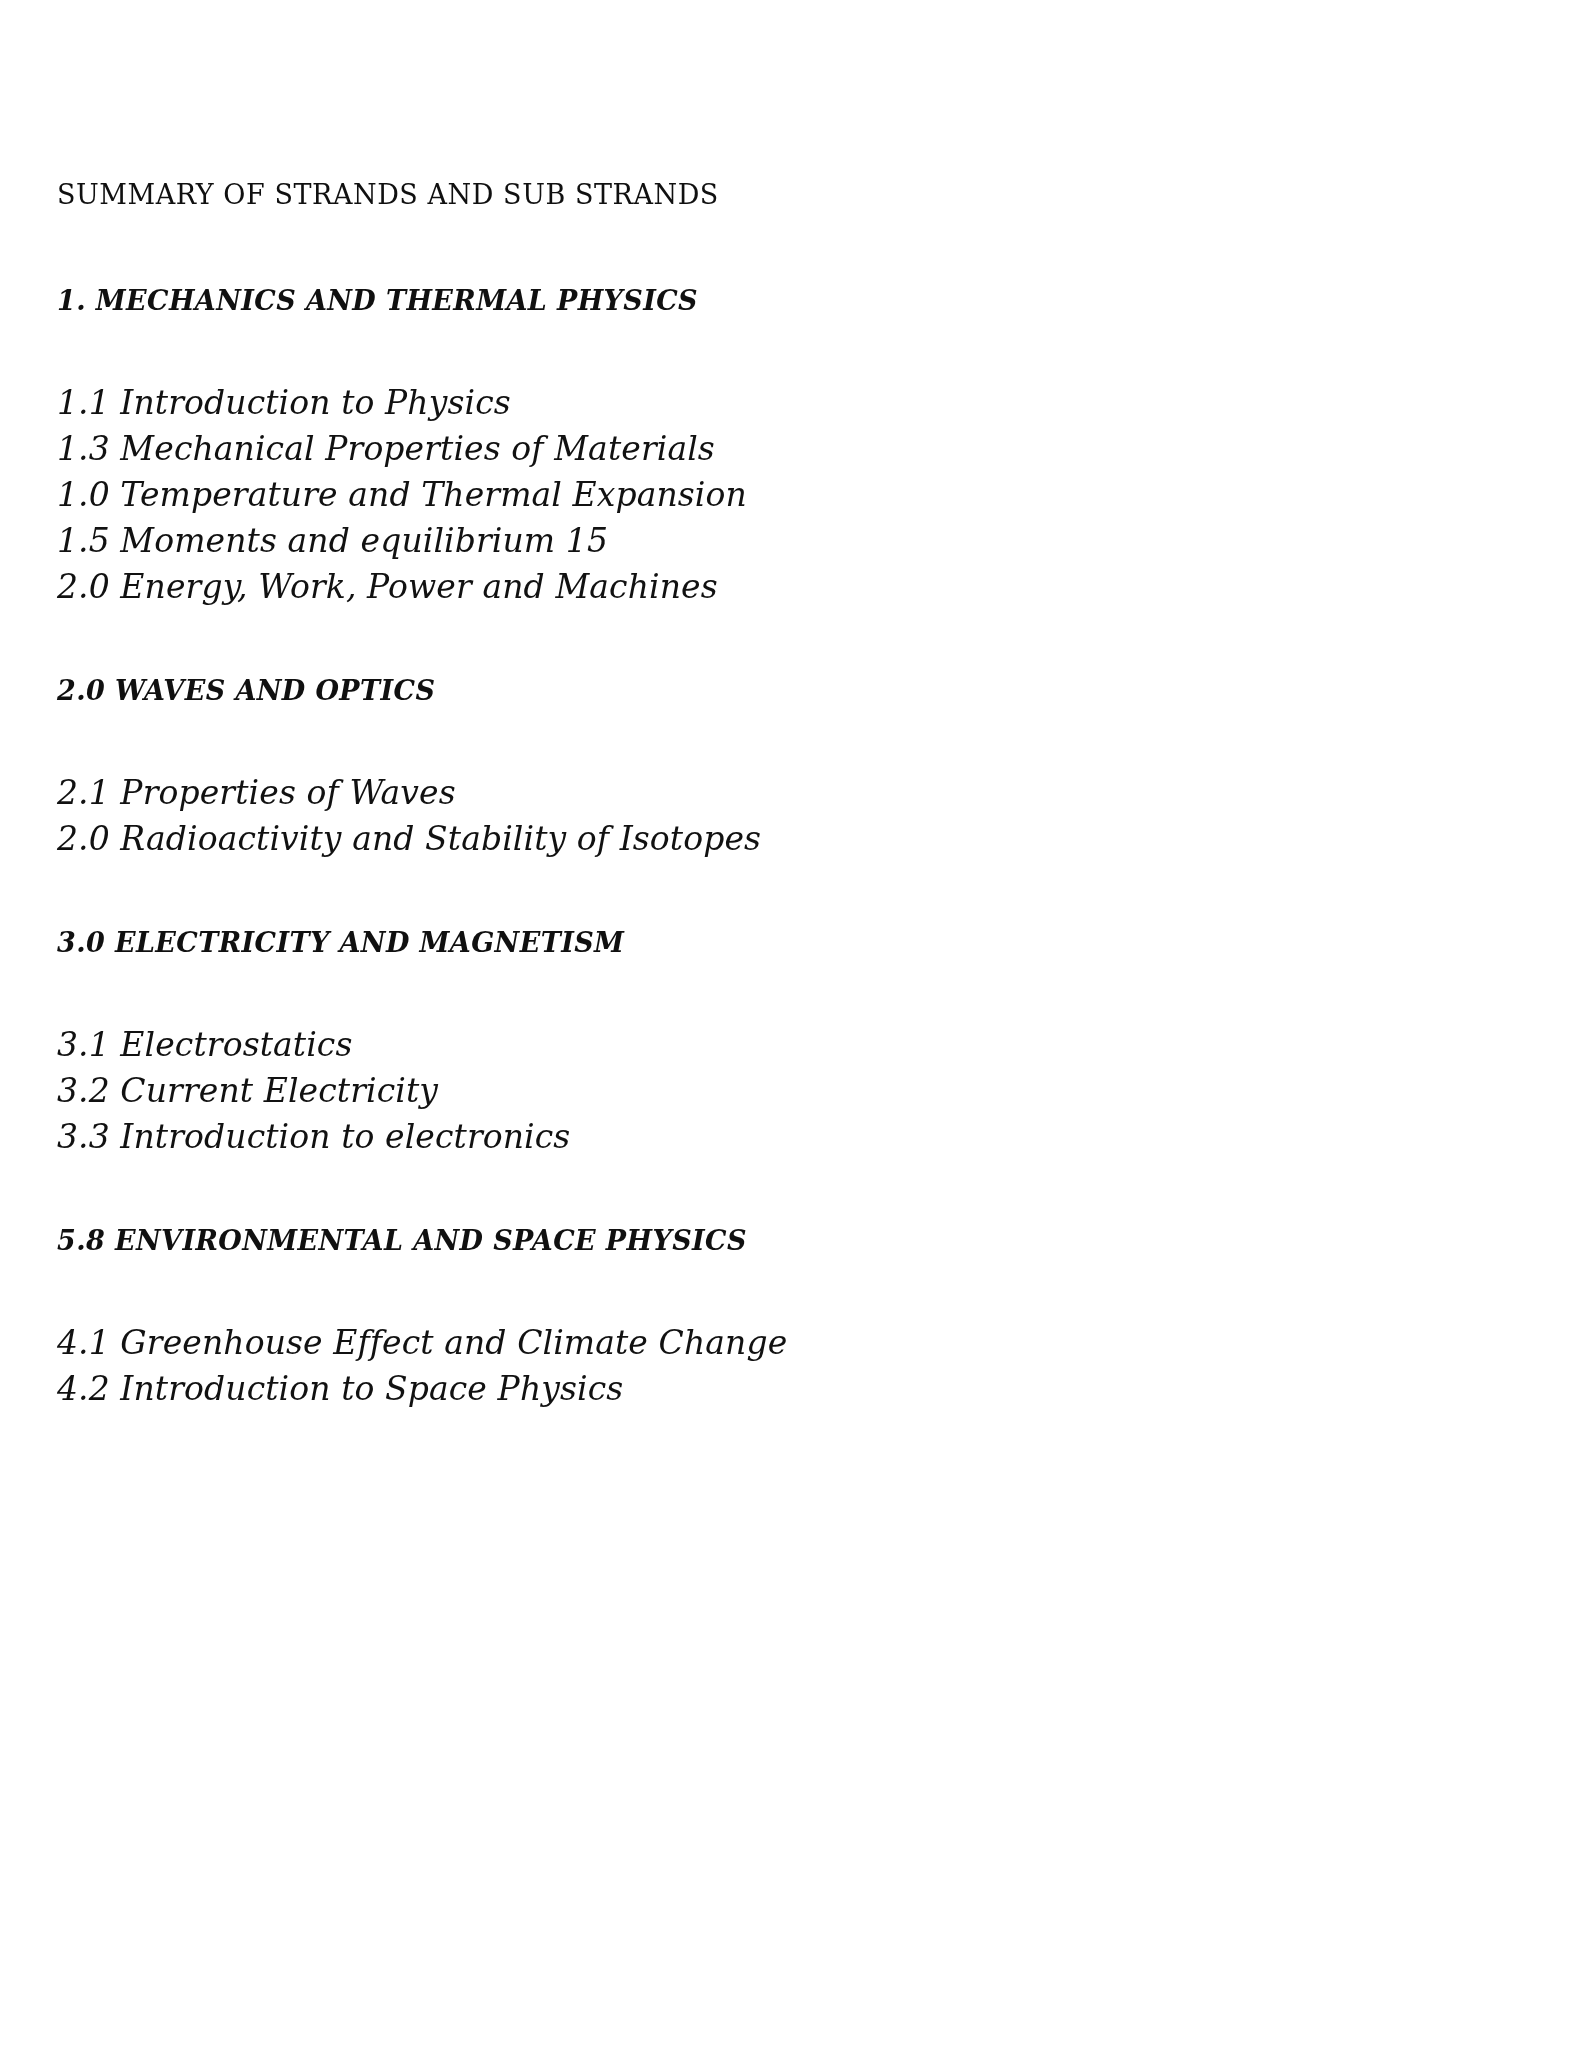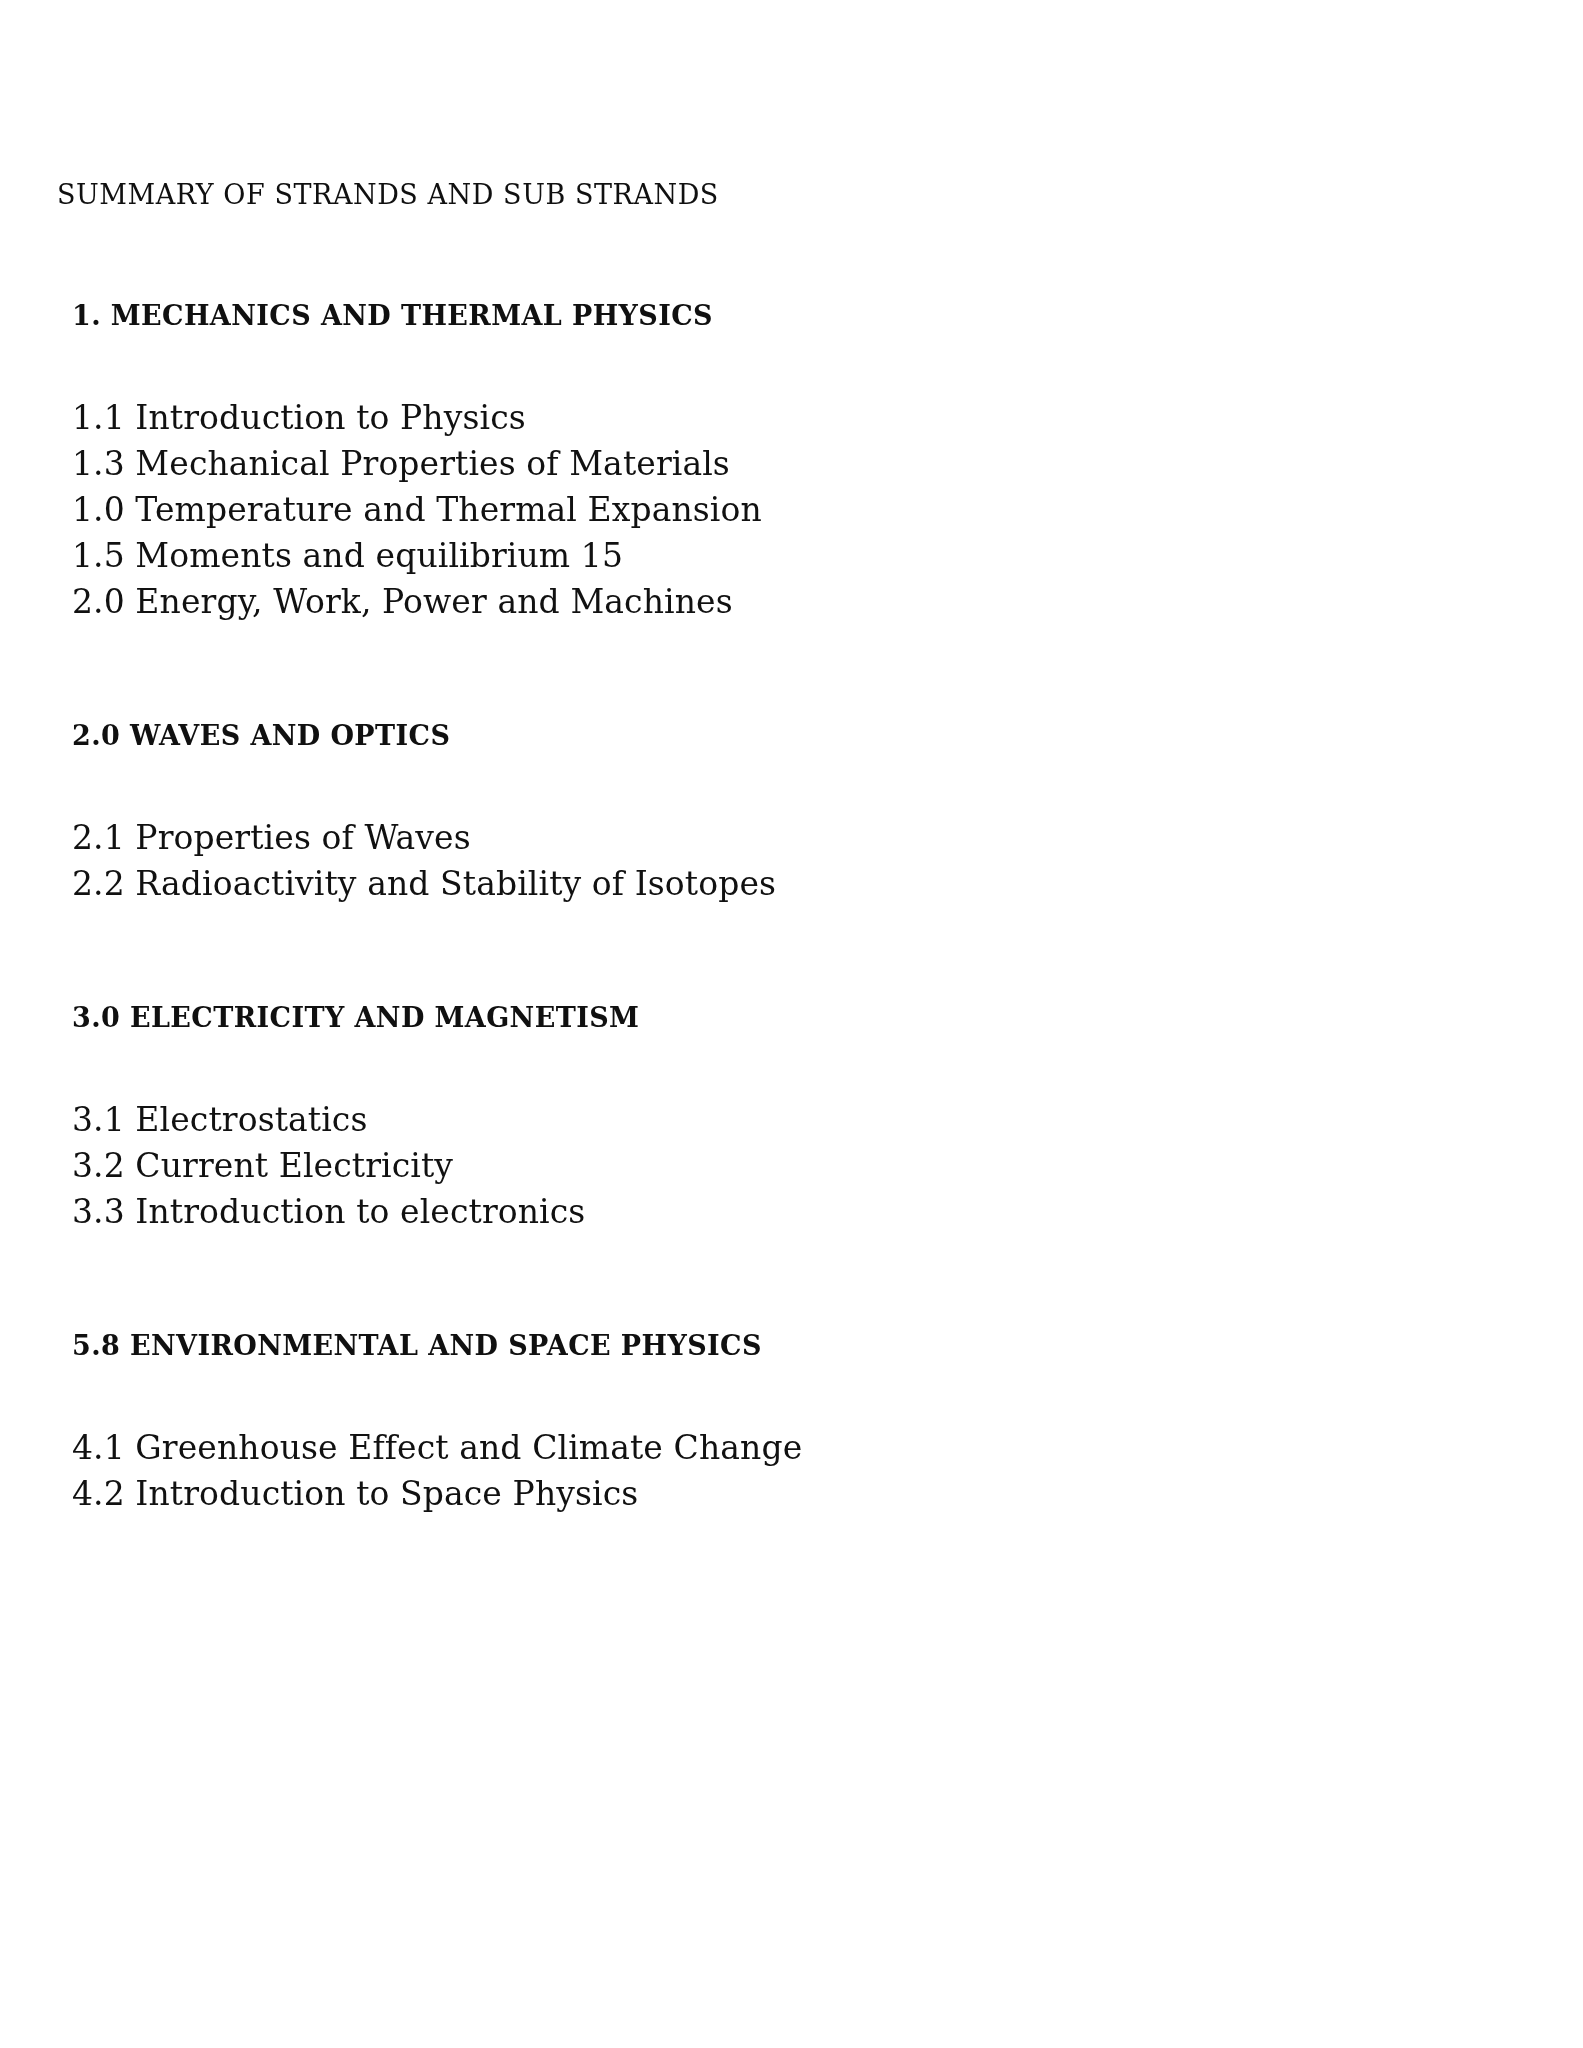--- a/index.html
+++ b/index.html
@@ -73,21 +73,21 @@
     margin: 0;
     padding: 0;
     white-space: pre;
   }
 
   
   .gap-title-to-first-strand { height: 72px; }
   .gap-heading-to-items      { height: 62px; }
   .gap-items-to-heading      { height: 64px; }
 
-  .strand-block { margin: 15px; padding: 0; }
+  .strand-block { margin: 0; padding: 0; font-style: italic; }
 </style>
 </head>
 <body>
 
 <div class="page">
   <div class="content">
 
     <h1 class="doc-title">SUMMARY OF STRANDS AND SUB STRANDS</h1>
 
     <div class="gap-title-to-first-strand"></div>
@@ -104,21 +104,21 @@
       </ul>
     </section>
 
     <div class="gap-items-to-heading"></div>
 
     <section class="strand-block">
       <h2 class="strand-heading">2.0 WAVES AND OPTICS</h2>
       <div class="gap-heading-to-items"></div>
       <ul class="substrand-list">
         <li class="substrand-item">2.1 Properties of Waves</li>
-        <li class="substrand-item">2.2 Radioactivity and Stability of Isotopes</li>
+        <li class="substrand-item">2.0 Radioactivity and Stability of Isotopes</li>
       </ul>
     </section>
 
     <div class="gap-items-to-heading"></div>
 
     <section class="strand-block">
       <h2 class="strand-heading">3.0 ELECTRICITY AND MAGNETISM</h2>
       <div class="gap-heading-to-items"></div>
       <ul class="substrand-list">
         <li class="substrand-item">3.1 Electrostatics</li>

